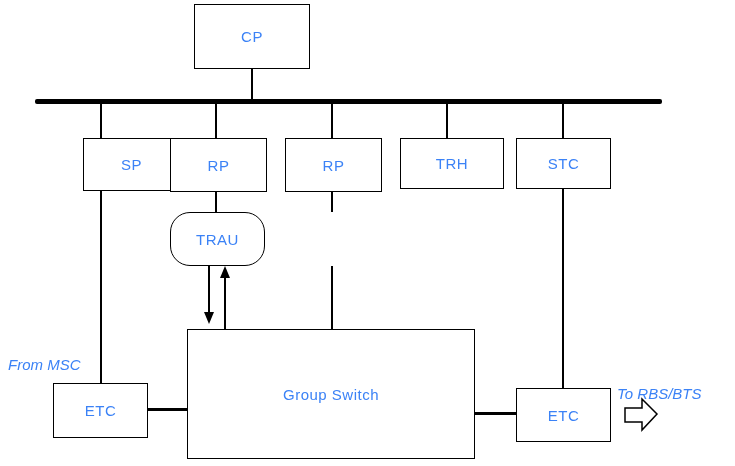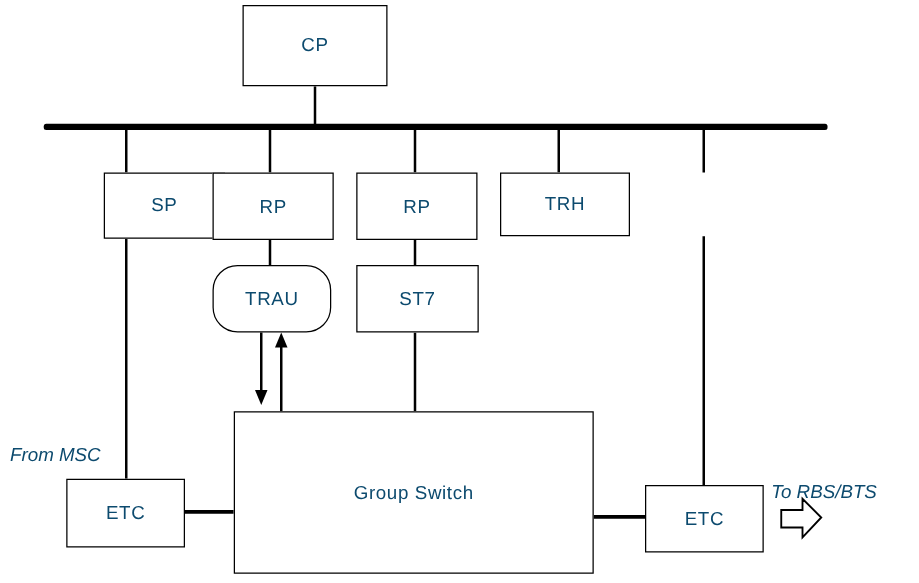--- a/index.html
+++ b/index.html
@@ -1,21 +1,21 @@
 <!DOCTYPE html>
 <html><head>
 <meta charset="utf-8">
 <style>
   html,body{margin:0;padding:0;background:#ffffff;}
   #canvas{
     position:relative;
     width:735px;height:466px;
     background:#ffffff;
     font-family:"Liberation Sans", sans-serif;
-    color:#0c4a6e;
+    color:#3b82f6;
     overflow:hidden;
   }
   .box{
     position:absolute;
     border:1px solid #000000;
     background:#ffffff;
     display:flex;
     align-items:center;
     justify-content:center;
     font-size:15px;
@@ -107,25 +107,25 @@
     </div>
   <div class="box" id="node-rp1">
       <span>RP</span>
     </div>
   <div class="box" id="node-rp2">
       <span>RP</span>
     </div>
   <div class="box" id="node-trh">
       <span>TRH</span>
     </div>
+  <div class="box" id="node-stc">
+      <span>STC</span>
+    </div>
   <div class="box" id="node-trau">
       <span>TRAU</span>
-    </div>
-  <div class="box" id="node-st7">
-      <span>ST7</span>
     </div>
   <div class="box" id="node-gs">
       <span>Group Switch</span>
     </div>
   <div class="box" id="node-etcl">
       <span>ETC</span>
     </div>
   <div class="box" id="node-etcr">
       <span>ETC</span>
     </div>

